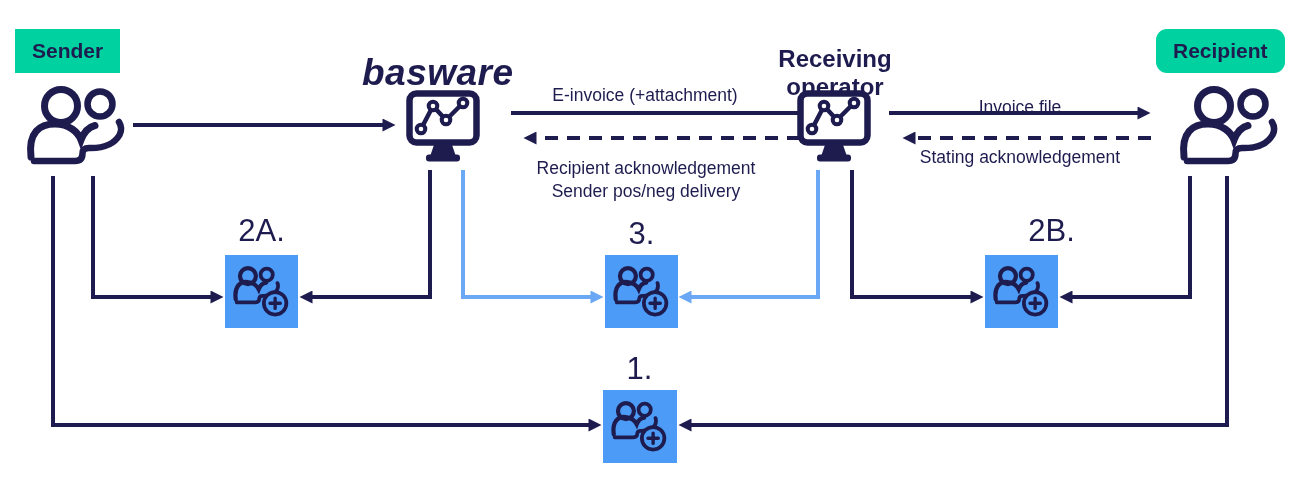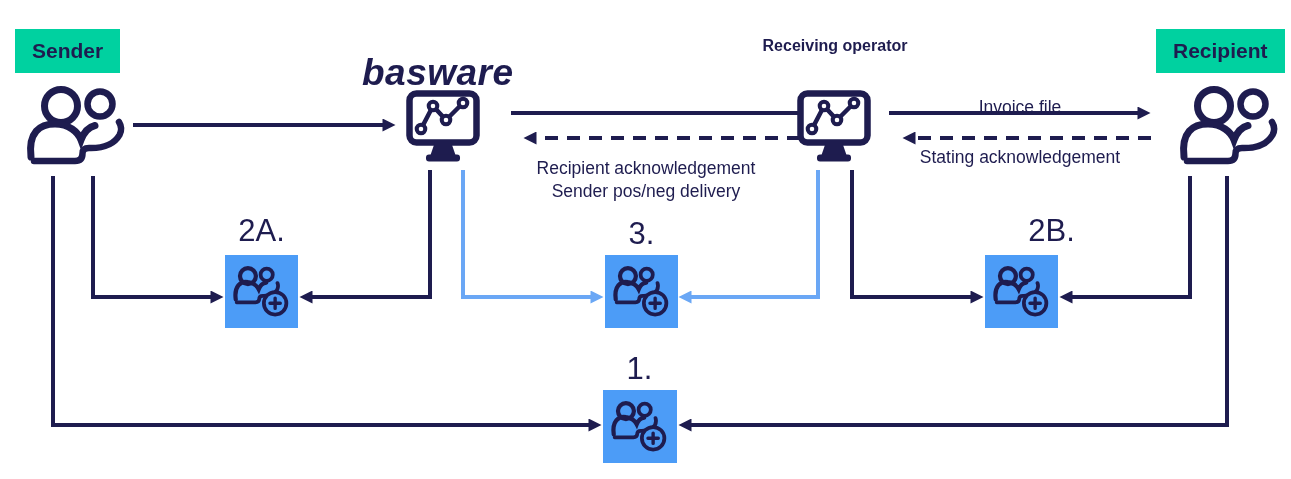--- a/index.html
+++ b/index.html
@@ -17,21 +17,21 @@
     background:var(--green);color:var(--navy);
     font-weight:700;font-size:21px;
     display:flex;align-items:center;justify-content:center;
     height:44px;padding:8px 17px;box-sizing:border-box;
   }
   .logo{
     font-weight:700;font-size:37px;letter-spacing:0.5px;color:var(--navy);
     line-height:1;
   }
   .entity-name{
-    font-weight:700;font-size:16px;text-align:center;line-height:1.18;color:var(--navy);
+    font-weight:700;font-size:24px;text-align:center;line-height:1.18;color:var(--navy);margin-top:8px;
   }
   .flow-label{
     font-size:17.5px;text-align:center;color:var(--navy);line-height:1.3;
   }
   .step-label{
     font-weight:400;font-size:31px;text-align:center;color:var(--navy);line-height:1;
   }
   .step-box{
     width:73px;height:73px;background:var(--box-blue);
     display:flex;align-items:center;justify-content:center;
@@ -94,41 +94,42 @@
     <rect x="3.5" y="3.5" width="67" height="49" rx="7" fill="#ffffff" stroke="var(--navy)" stroke-width="6.5"></rect>
     <polyline points="15,39 27,16 40,30 57,13" fill="none" stroke="var(--navy)" stroke-width="4.5" stroke-linejoin="round"></polyline>
     <circle cx="15" cy="39" r="4.3" fill="#ffffff" stroke="var(--navy)" stroke-width="4"></circle>
     <circle cx="27" cy="16" r="4.3" fill="#ffffff" stroke="var(--navy)" stroke-width="4"></circle>
     <circle cx="40" cy="30" r="4.3" fill="#ffffff" stroke="var(--navy)" stroke-width="4"></circle>
     <circle cx="57" cy="13" r="4.3" fill="#ffffff" stroke="var(--navy)" stroke-width="4"></circle>
     <path d="M29,52 L24.5,65 H49.5 L45,52 Z" fill="var(--navy)"></path>
     <rect x="20" y="64.5" width="34" height="7" rx="3" fill="var(--navy)"></rect>
   </svg>
 
+  <div class="abs flow-label" style="left:505px;top:84px;width:280px;">E-invoice (+attachment)</div>
   <div class="abs flow-label" style="left:490px;top:157px;width:312px;">
     <div>Recipient acknowledgement</div>
     <div>Sender pos/neg delivery</div>
   </div>
 
   <div class="abs entity-name" style="left:760px;top:37px;width:150px;">Receiving operator</div>
   <svg class="abs" style="left:797px;top:90px;" width="74" height="76" viewBox="0 0 74 76">
     <rect x="3.5" y="3.5" width="67" height="49" rx="7" fill="#ffffff" stroke="var(--navy)" stroke-width="6.5"></rect>
     <polyline points="15,39 27,16 40,30 57,13" fill="none" stroke="var(--navy)" stroke-width="4.5" stroke-linejoin="round"></polyline>
     <circle cx="15" cy="39" r="4.3" fill="#ffffff" stroke="var(--navy)" stroke-width="4"></circle>
     <circle cx="27" cy="16" r="4.3" fill="#ffffff" stroke="var(--navy)" stroke-width="4"></circle>
     <circle cx="40" cy="30" r="4.3" fill="#ffffff" stroke="var(--navy)" stroke-width="4"></circle>
     <circle cx="57" cy="13" r="4.3" fill="#ffffff" stroke="var(--navy)" stroke-width="4"></circle>
     <path d="M29,52 L24.5,65 H49.5 L45,52 Z" fill="var(--navy)"></path>
     <rect x="20" y="64.5" width="34" height="7" rx="3" fill="var(--navy)"></rect>
   </svg>
 
   <div class="abs flow-label" style="left:890px;top:96px;width:260px;">Invoice file</div>
   <div class="abs flow-label" style="left:880px;top:146px;width:280px;">Stating acknowledgement</div>
 
-  <div class="abs badge" style="left:1156px;top:29px;">Recipient</div>
+  <div class="abs badge" style="left:1156px;top:29px;border-radius:11px;">Recipient</div>
   <svg class="abs" style="left:1177px;top:84px;" width="106" height="88" viewBox="0 0 106 88">
     <circle cx="37" cy="22" r="16.5" fill="none" stroke="var(--navy)" stroke-width="7"></circle>
     <circle cx="76" cy="20" r="12.5" fill="none" stroke="var(--navy)" stroke-width="6.5"></circle>
     <path d="M7,73 C4,48 16,40 31,40 C45,40 54,48 57,56 C60,48 65,43 71,41.5" fill="none" stroke="var(--navy)" stroke-width="7" stroke-linecap="round"></path>
     <path d="M10,77 H51 Q58.5,77 58.5,69.5 Q58.5,64 65,64 H67 Q88,64 95.5,51 Q99,44.5 95,38" fill="none" stroke="var(--navy)" stroke-width="6.5" stroke-linecap="round"></path>
   </svg>
 
   <div class="abs step-label" style="left:210px;top:215px;width:103px;">2A.</div>
   <div class="abs step-box" style="left:225px;top:255px;">
     <svg width="60" height="54" viewBox="0 0 64 56">

